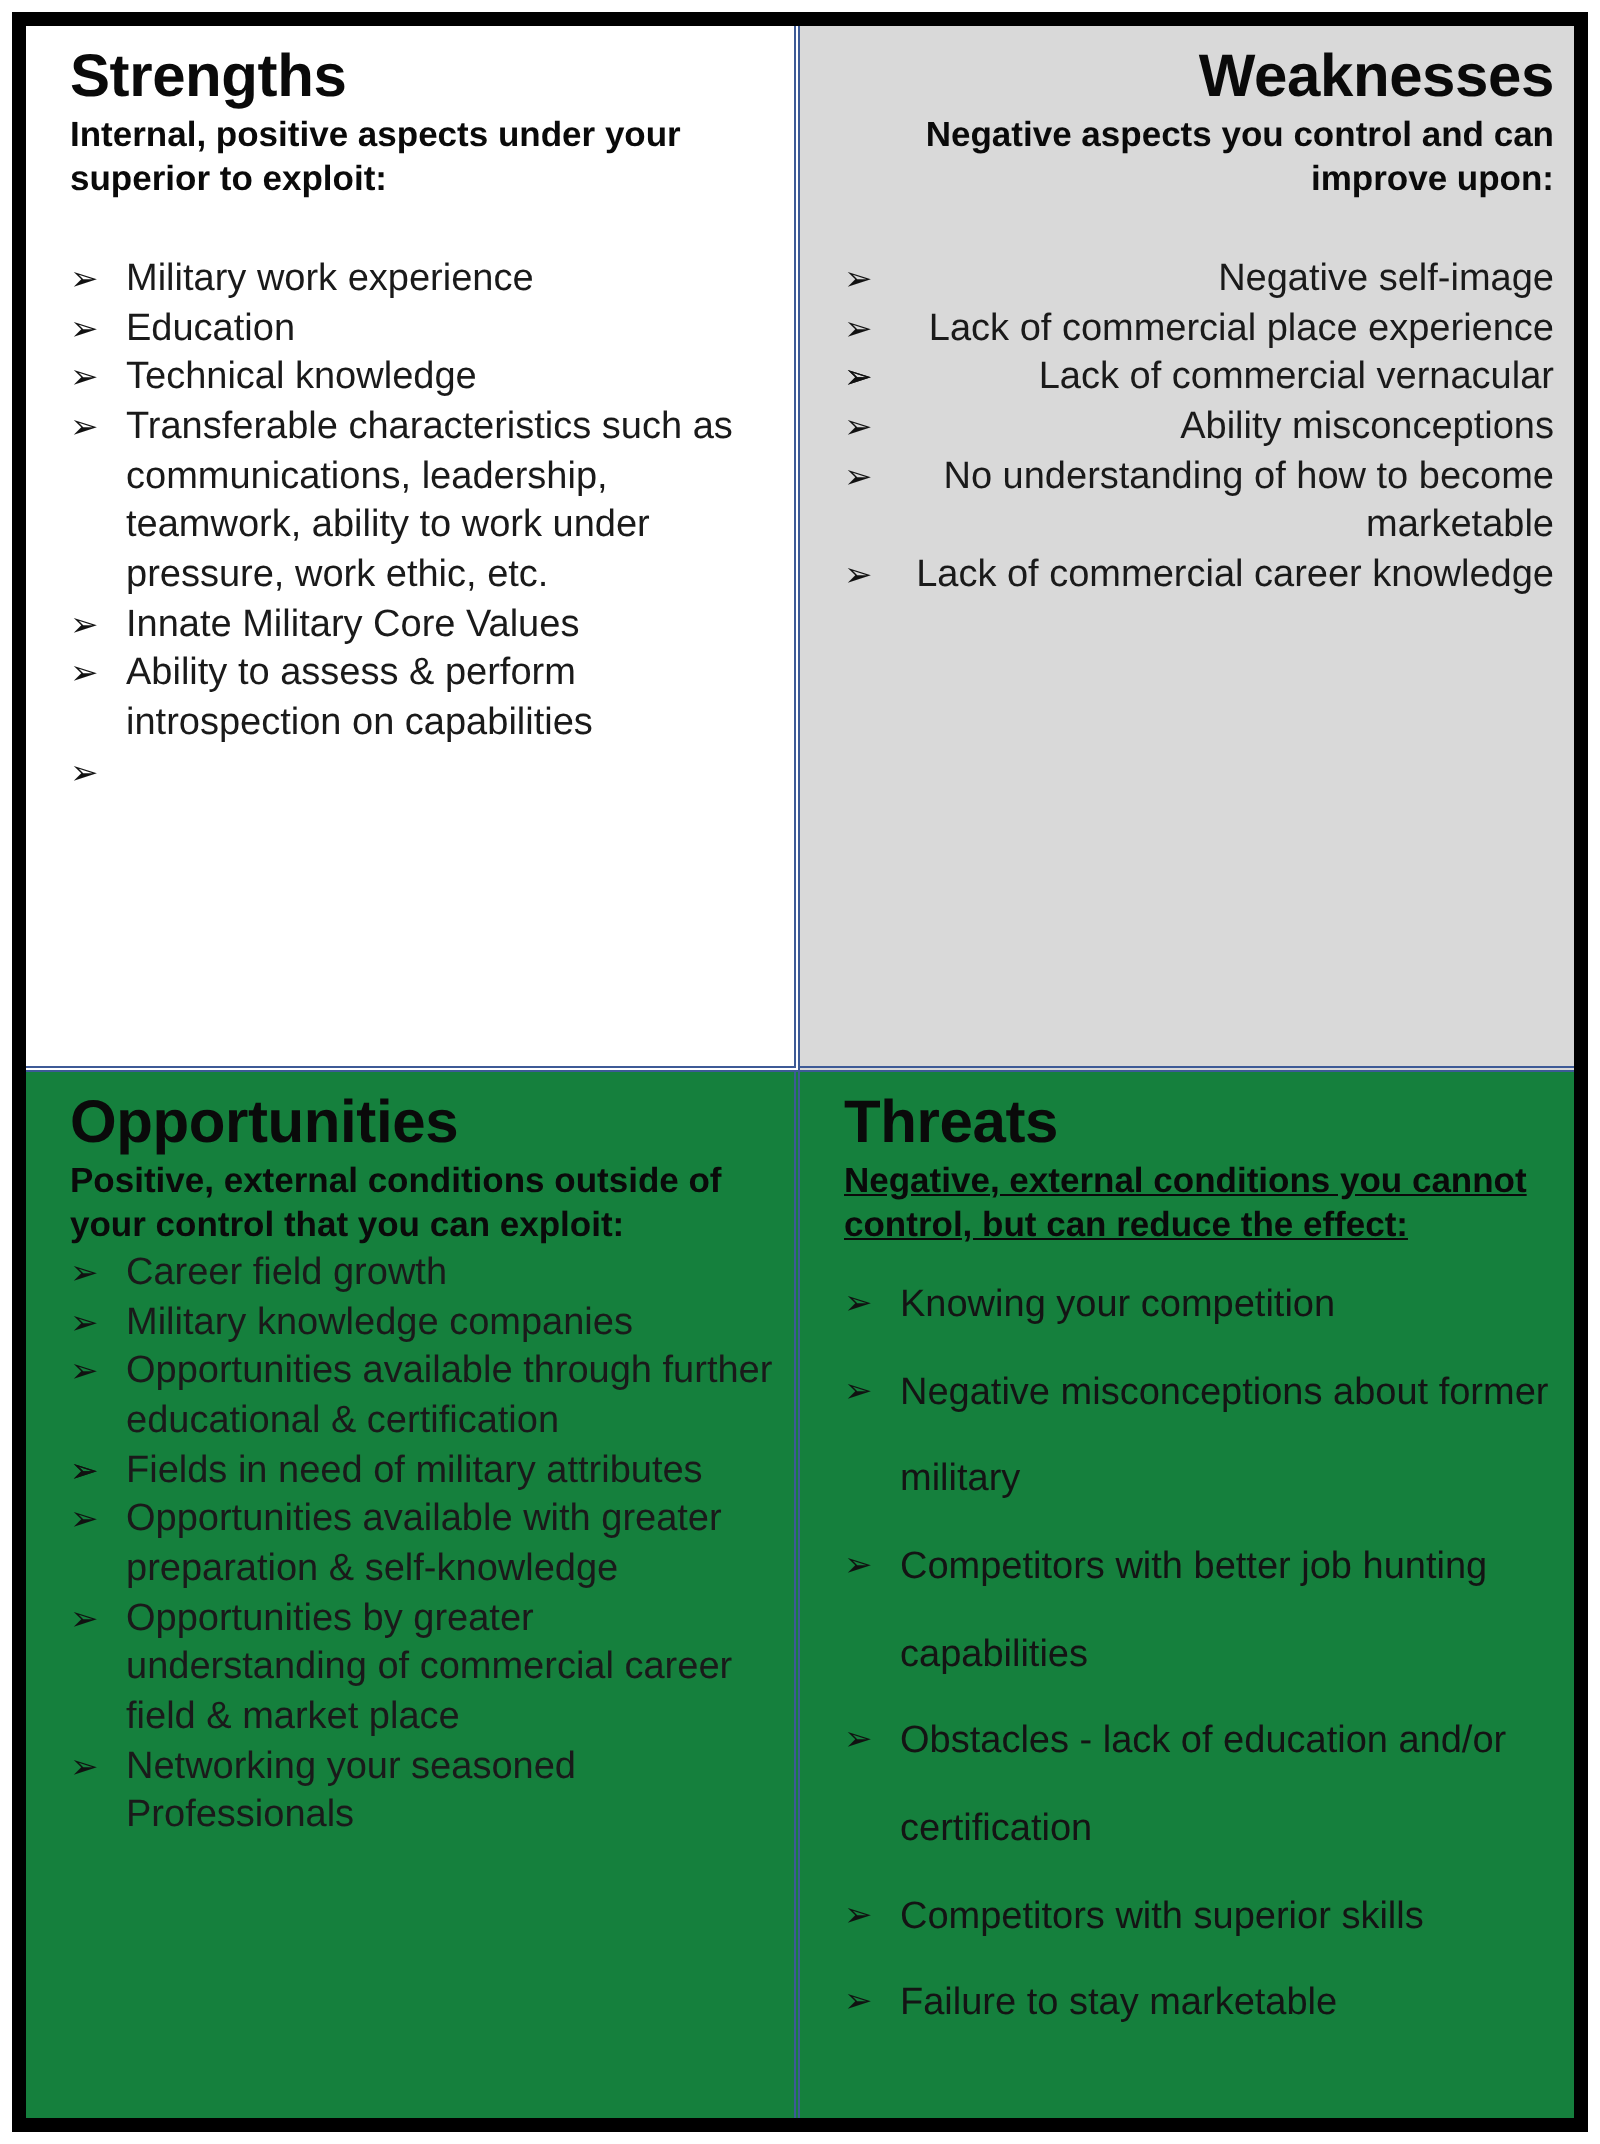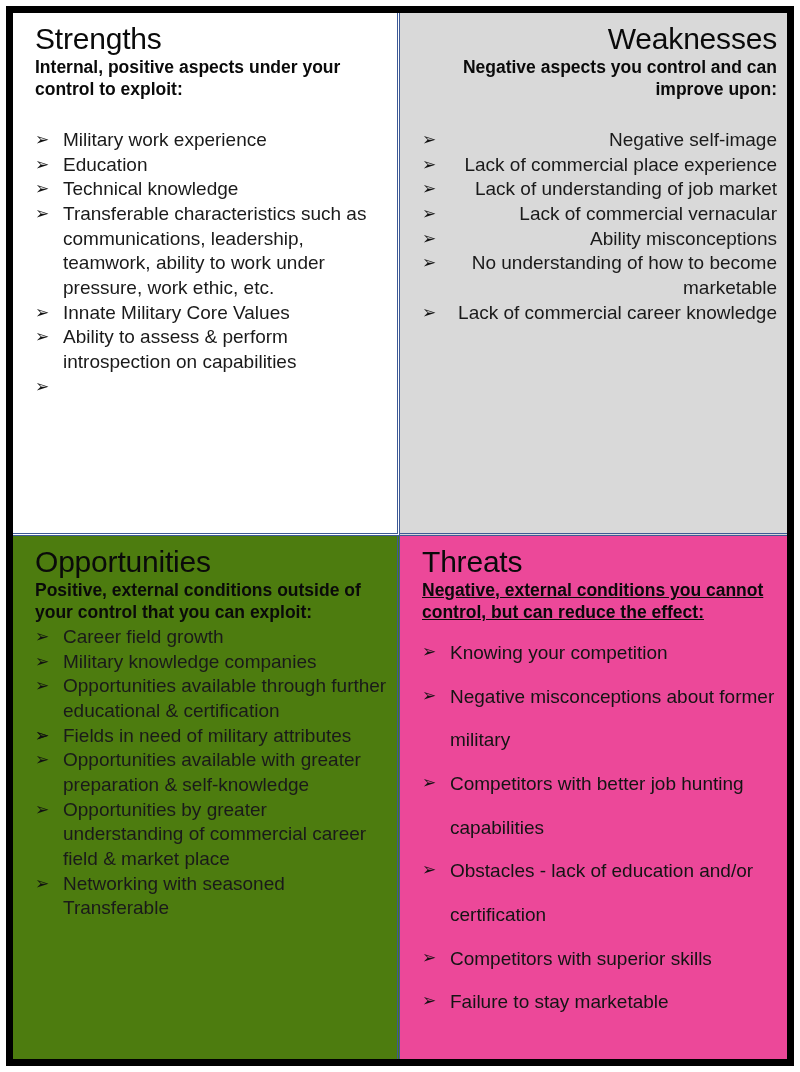--- a/index.html
+++ b/index.html
@@ -49,30 +49,30 @@
     background: #ffffff;
     border-right: 3px double #3d5a96;
     border-bottom: 3px double #3d5a96;
   }
   .q-weaknesses {
     background: #d9d9d9;
     border-bottom: 3px double #3d5a96;
     text-align: right;
   }
   .q-opportunities {
-    background: #4d7c0f;
+    background: #15803d;
     border-right: 3px double #3d5a96;
   }
   .q-threats {
-    background: #ec4899;
+    background: #15803d;
   }
 
   .q-title {
     font-size: 30px;
-    font-weight: normal;
+    font-weight: bold;
     color: #0a0a0a;
     line-height: 1.06;
     letter-spacing: -0.2px;
     margin: 0 0 1px 8px;
   }
 
   .q-subtitle {
     font-size: 17.5px;
     font-weight: bold;
     color: #0a0a0a;
@@ -118,58 +118,58 @@
   .q-threats .q-bullet { line-height: 2.42; }
 </style>
 </head>
 <body>
 
 <div id="swot-frame">
   <div id="swot-grid">
 
     <section class="quadrant q-strengths">
       <h1 class="q-title">Strengths</h1>
-      <p class="q-subtitle">Internal, positive aspects under your control to exploit:</p>
+      <p class="q-subtitle">Internal, positive aspects under your superior to exploit:</p>
       <ul class="q-list">
           <li class="q-item"><span class="q-bullet">➢</span><span>Military work experience</span></li>
           <li class="q-item"><span class="q-bullet">➢</span><span>Education</span></li>
           <li class="q-item"><span class="q-bullet">➢</span><span>Technical knowledge</span></li>
           <li class="q-item"><span class="q-bullet">➢</span><span>Transferable characteristics such as communications, leadership, teamwork, ability to work under pressure, work ethic, etc.</span></li>
           <li class="q-item"><span class="q-bullet">➢</span><span>Innate Military Core Values</span></li>
           <li class="q-item"><span class="q-bullet">➢</span><span>Ability to assess &amp; perform introspection on  capabilities</span></li>
           <li class="q-item"><span class="q-bullet">➢</span></li>
         </ul>
     </section>
 
     <section class="quadrant q-weaknesses">
       <h1 class="q-title">Weaknesses</h1>
       <p class="q-subtitle">Negative aspects you control and can improve upon:</p>
       <ul class="q-list">
           <li class="q-item"><span class="q-bullet">➢</span><span>Negative self-image</span></li>
           <li class="q-item"><span class="q-bullet">➢</span><span>Lack of commercial place experience</span></li>
-          <li class="q-item"><span class="q-bullet">➢</span><span>Lack of understanding of job market</span></li>
+          <li class="q-item"><span class="q-bullet">➢</span></li>
           <li class="q-item"><span class="q-bullet">➢</span><span>Lack of commercial vernacular</span></li>
           <li class="q-item"><span class="q-bullet">➢</span><span>Ability misconceptions</span></li>
           <li class="q-item"><span class="q-bullet">➢</span><span>No understanding of how to become marketable</span></li>
           <li class="q-item"><span class="q-bullet">➢</span><span>Lack of commercial career knowledge</span></li>
         </ul>
     </section>
 
     <section class="quadrant q-opportunities">
       <h1 class="q-title">Opportunities</h1>
       <p class="q-subtitle">Positive, external conditions outside of your control that you can exploit:</p>
       <ul class="q-list">
           <li class="q-item"><span class="q-bullet">➢</span><span>Career field growth</span></li>
           <li class="q-item"><span class="q-bullet">➢</span><span>Military knowledge companies</span></li>
           <li class="q-item"><span class="q-bullet">➢</span><span>Opportunities available through further educational &amp; certification</span></li>
           <li class="q-item"><span class="q-bullet">➢</span></li>
           <li class="q-item"><span class="q-bullet">➢</span><span>Fields in need of military attributes</span></li>
           <li class="q-item"><span class="q-bullet">➢</span><span>Opportunities available with greater preparation &amp; self-knowledge</span></li>
           <li class="q-item"><span class="q-bullet">➢</span><span>Opportunities by greater understanding of commercial career field &amp; market place</span></li>
-          <li class="q-item"><span class="q-bullet">➢</span><span>Networking with seasoned Transferable</span></li>
+          <li class="q-item"><span class="q-bullet">➢</span><span>Networking your seasoned Professionals</span></li>
         </ul>
     </section>
 
     <section class="quadrant q-threats">
       <h1 class="q-title">Threats</h1>
       <p class="q-subtitle">Negative, external conditions you cannot control, but can reduce the effect:</p>
       <ul class="q-list">
           <li class="q-item"><span class="q-bullet">➢</span><span>Knowing your competition</span></li>
           <li class="q-item"><span class="q-bullet">➢</span><span>Negative misconceptions about former military</span></li>
           <li class="q-item"><span class="q-bullet">➢</span><span>Competitors with better job hunting capabilities</span></li>

